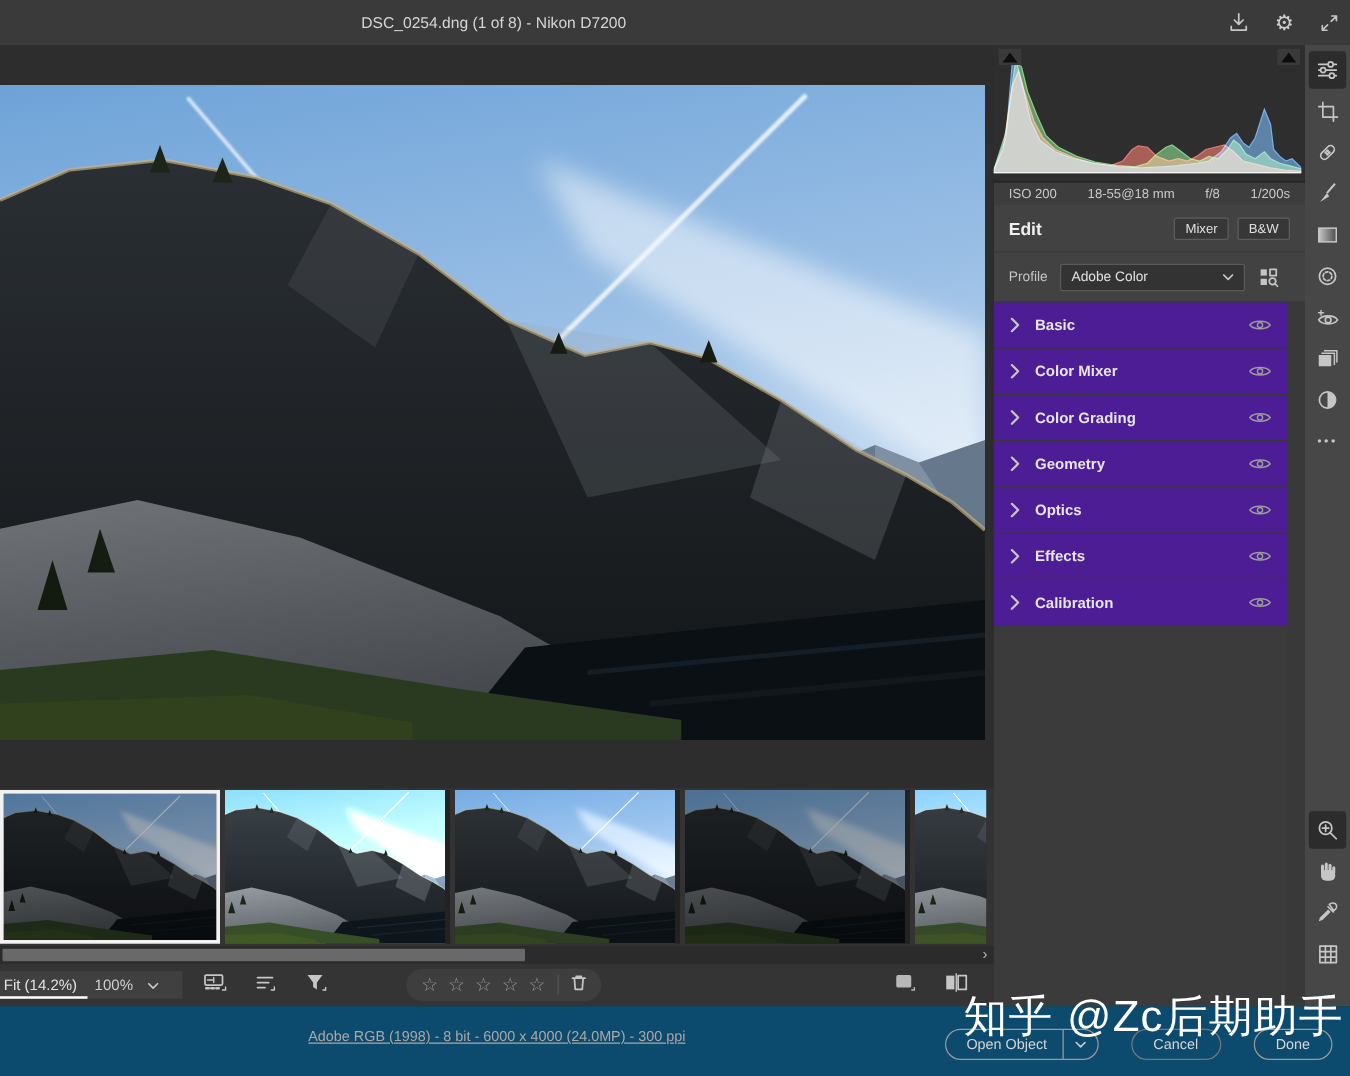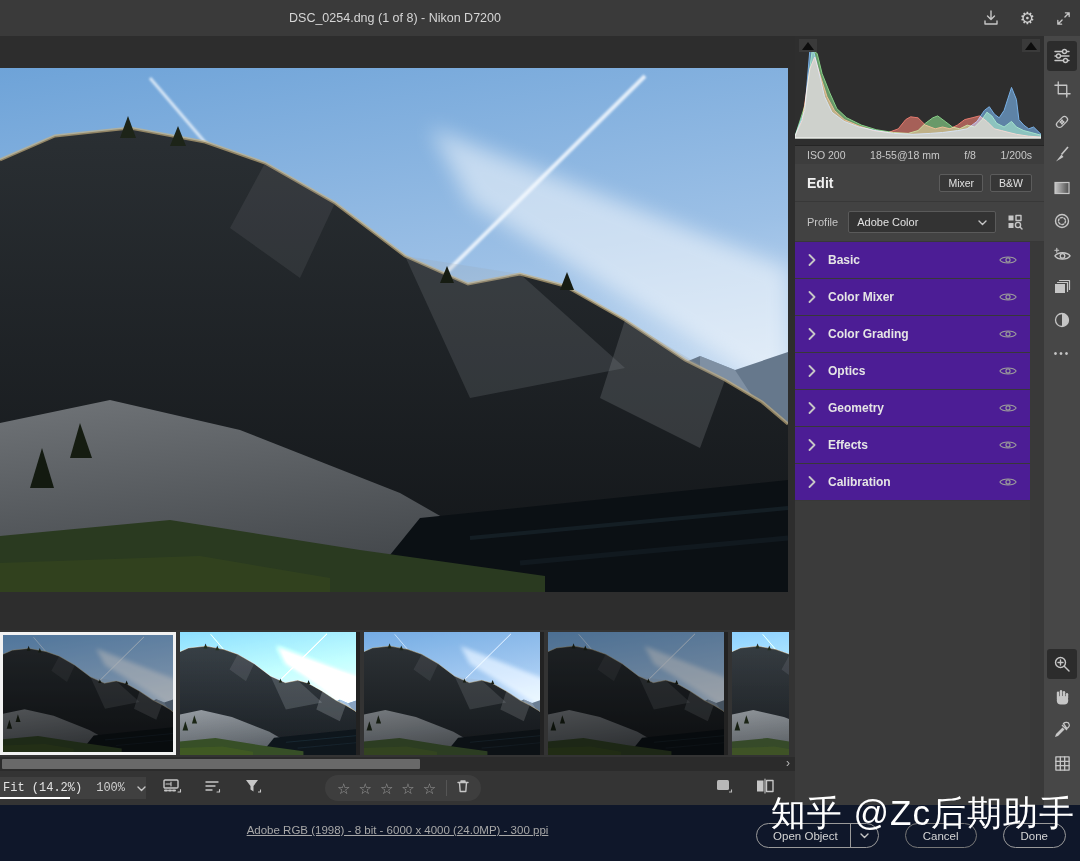--- a/index.html
+++ b/index.html
@@ -31,35 +31,35 @@
 
   .scrollbar { height:14px; background:#2b2b2b; position:relative; }
   .scroll-thumb { position:absolute; left:2px; top:2px; width:418px; height:10px;
     background:#696969; border-radius:1px; }
   .scroll-arrow { position:absolute; right:5px; top:-1px; color:#b5b5b5; font-size:12px;
     line-height:14px; }
 
   
   .toolbar { height:34px; background:#343434; position:relative; display:flex; align-items:center; }
   .zoom-chip { width:146px; height:22px; background:#404040; display:flex;
-    align-items:center; position:relative; flex:none;font-family:Liberation Mono, monospace; }
+    align-items:center; position:relative; flex:none; }
   .fit-label { font-size:12px; color:#e3e3e3; margin-left:3px; white-space:nowrap; }
   .fit-underline { position:absolute; left:0; bottom:0; width:70px; height:2px; background:#ffffff; }
   .zoom-level { font-size:12px; color:#cfcfcf; margin-left:14px; }
   .zoom-chev { margin-left:12px; }
   .tb-group { display:flex; gap:22px; margin-left:16px; align-items:center; }
   .stars-pill { position:absolute; left:325px; top:4px; height:26px; background:#3e3e3e;
     border-radius:13px; display:flex; align-items:center; padding:0 12px; gap:8px; }
   .star { font-size:15px; color:#9a9a9a; line-height:1; cursor:pointer; }
   .pill-div { width:1px; height:16px; background:#555; margin:0 2px; }
   .preview-icons { position:absolute; right:20px; top:0; height:34px; display:flex;
     gap:22px; align-items:center; }
 
   
-  .infobar { position:absolute; left:0; bottom:0; width:1080px; height:56px; background:#0f172a; }
+  .infobar { position:absolute; left:0; bottom:0; width:1080px; height:56px; background:#0c4a6e; }
   .info-link { position:absolute; left:0; top:19px; width:795px; text-align:center;
     font-size:11.5px; color:#a8a8a8; text-decoration:underline; cursor:pointer; }
   .actions { position:absolute; right:14px; top:18px; display:flex; gap:26px; align-items:center; }
   .btn-pill { height:25px; border:1px solid #9a9a9a; border-radius:13px; color:#d5d5d5;
     font-size:11.5px; display:flex; align-items:center; padding:0 17px; background:transparent;
     cursor:pointer; white-space:nowrap; }
   .btn-split { padding:0; }
   .btn-split .seg-main { padding:0 12px 0 16px; }
   .btn-split .seg-div { width:1px; height:24px; background:#9a9a9a; }
   .btn-split .seg-chev { padding:0 9px; display:flex; align-items:center; }
@@ -371,32 +371,32 @@
     <svg class="eye" width="18" height="12" viewBox="0 0 20 12">
               <path d="M1,6 C4,1.5 16,1.5 19,6 C16,10.5 4,10.5 1,6 Z" fill="none" stroke="#9b9b9b" stroke-width="1.3"></path>
               <circle cx="10" cy="6" r="2.3" fill="none" stroke="#9b9b9b" stroke-width="1.3"></circle>
             </svg>
   </div>
 
   <div class="prow">
     <svg class="lineic" width="8" height="12" viewBox="0 0 8 12">
               <path d="M1.5,1 L6.5,6 L1.5,11" stroke-width="1.8"></path>
             </svg>
+    <span class="plabel">Geometry</span>
+    <svg class="eye" width="18" height="12" viewBox="0 0 20 12">
+              <path d="M1,6 C4,1.5 16,1.5 19,6 C16,10.5 4,10.5 1,6 Z" fill="none" stroke="#9b9b9b" stroke-width="1.3"></path>
+              <circle cx="10" cy="6" r="2.3" fill="none" stroke="#9b9b9b" stroke-width="1.3"></circle>
+            </svg>
+  </div>
+
+  <div class="prow">
+    <svg class="lineic" width="8" height="12" viewBox="0 0 8 12">
+              <path d="M1.5,1 L6.5,6 L1.5,11" stroke-width="1.8"></path>
+            </svg>
     <span class="plabel">Optics</span>
-    <svg class="eye" width="18" height="12" viewBox="0 0 20 12">
-              <path d="M1,6 C4,1.5 16,1.5 19,6 C16,10.5 4,10.5 1,6 Z" fill="none" stroke="#9b9b9b" stroke-width="1.3"></path>
-              <circle cx="10" cy="6" r="2.3" fill="none" stroke="#9b9b9b" stroke-width="1.3"></circle>
-            </svg>
-  </div>
-
-  <div class="prow">
-    <svg class="lineic" width="8" height="12" viewBox="0 0 8 12">
-              <path d="M1.5,1 L6.5,6 L1.5,11" stroke-width="1.8"></path>
-            </svg>
-    <span class="plabel">Geometry</span>
     <svg class="eye" width="18" height="12" viewBox="0 0 20 12">
               <path d="M1,6 C4,1.5 16,1.5 19,6 C16,10.5 4,10.5 1,6 Z" fill="none" stroke="#9b9b9b" stroke-width="1.3"></path>
               <circle cx="10" cy="6" r="2.3" fill="none" stroke="#9b9b9b" stroke-width="1.3"></circle>
             </svg>
   </div>
 
   <div class="prow">
     <svg class="lineic" width="8" height="12" viewBox="0 0 8 12">
               <path d="M1.5,1 L6.5,6 L1.5,11" stroke-width="1.8"></path>
             </svg>

